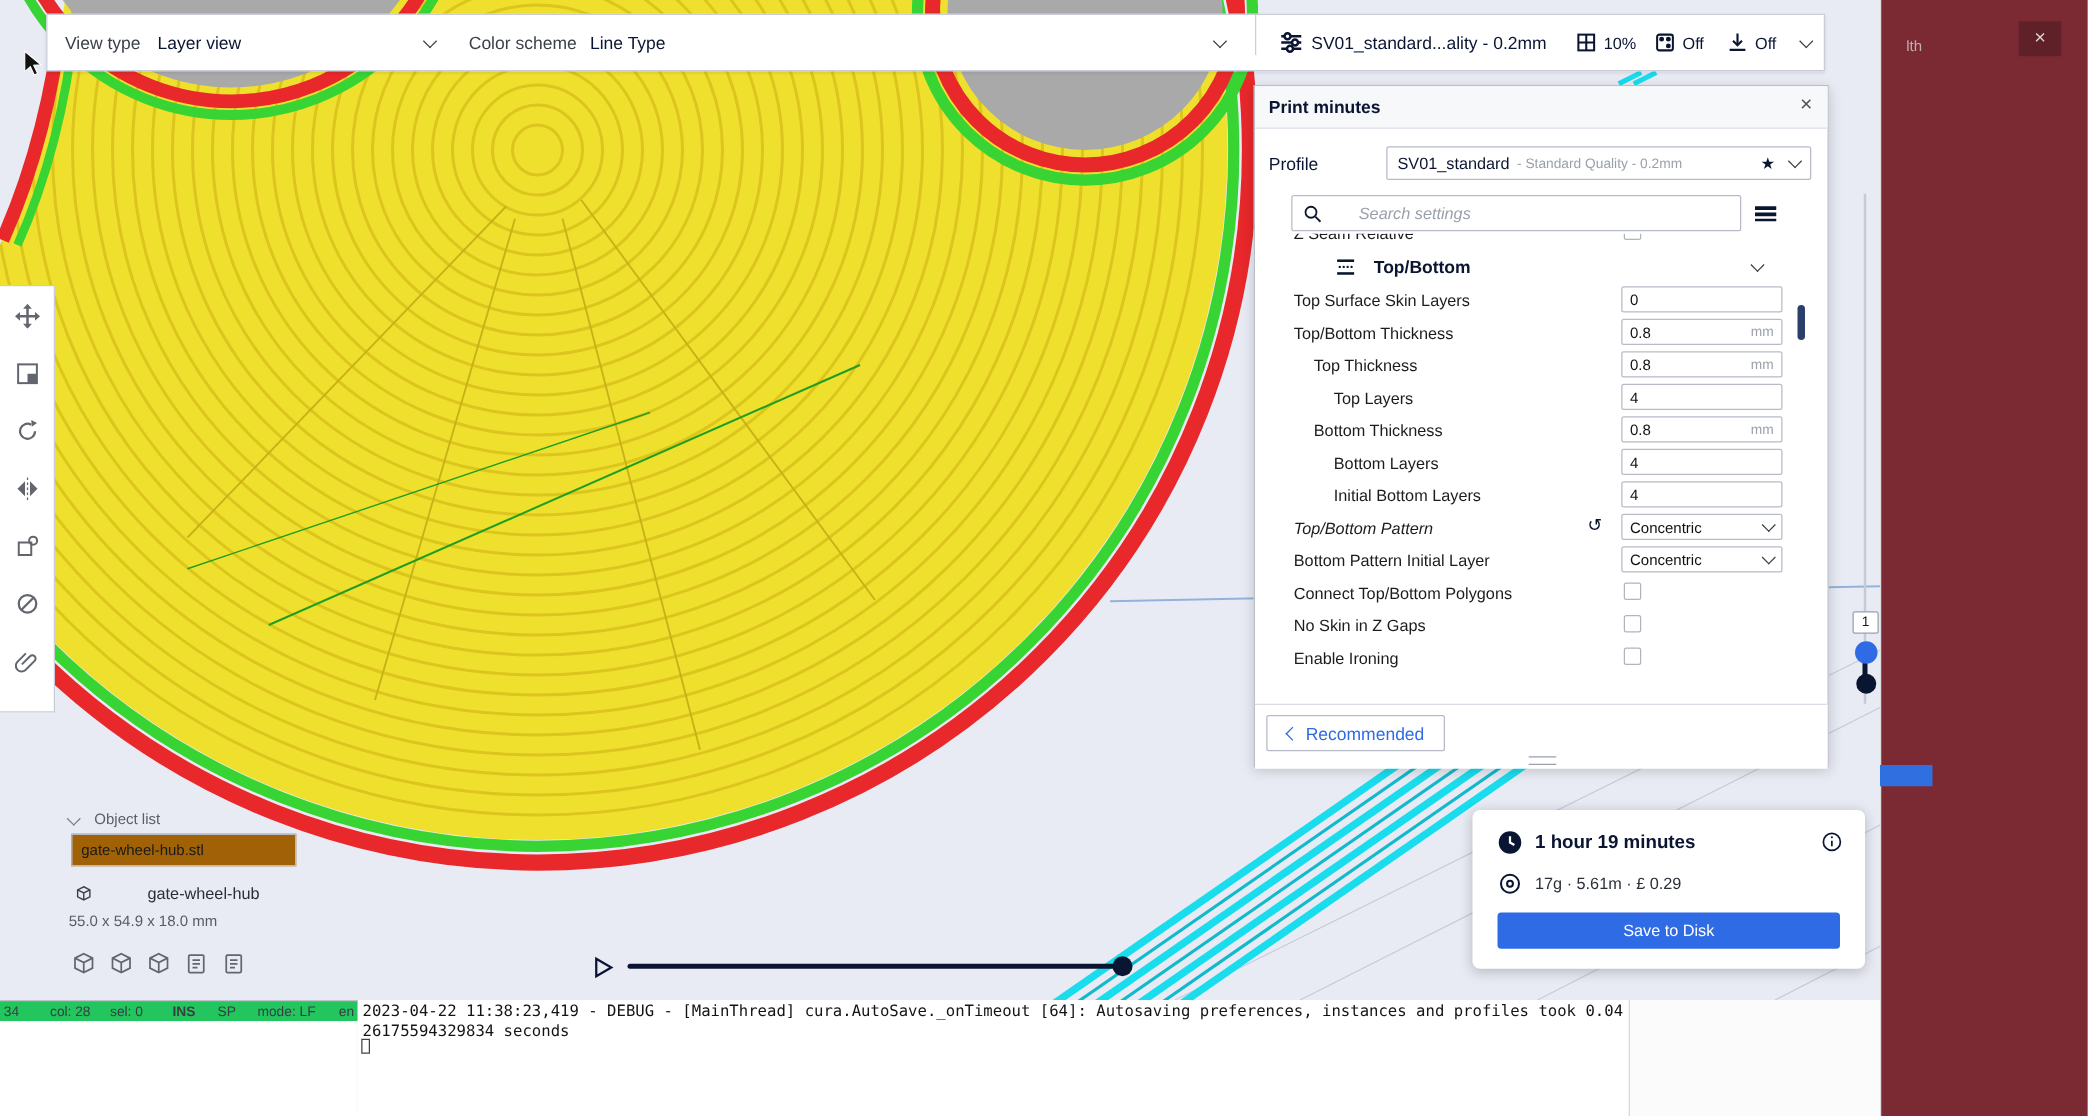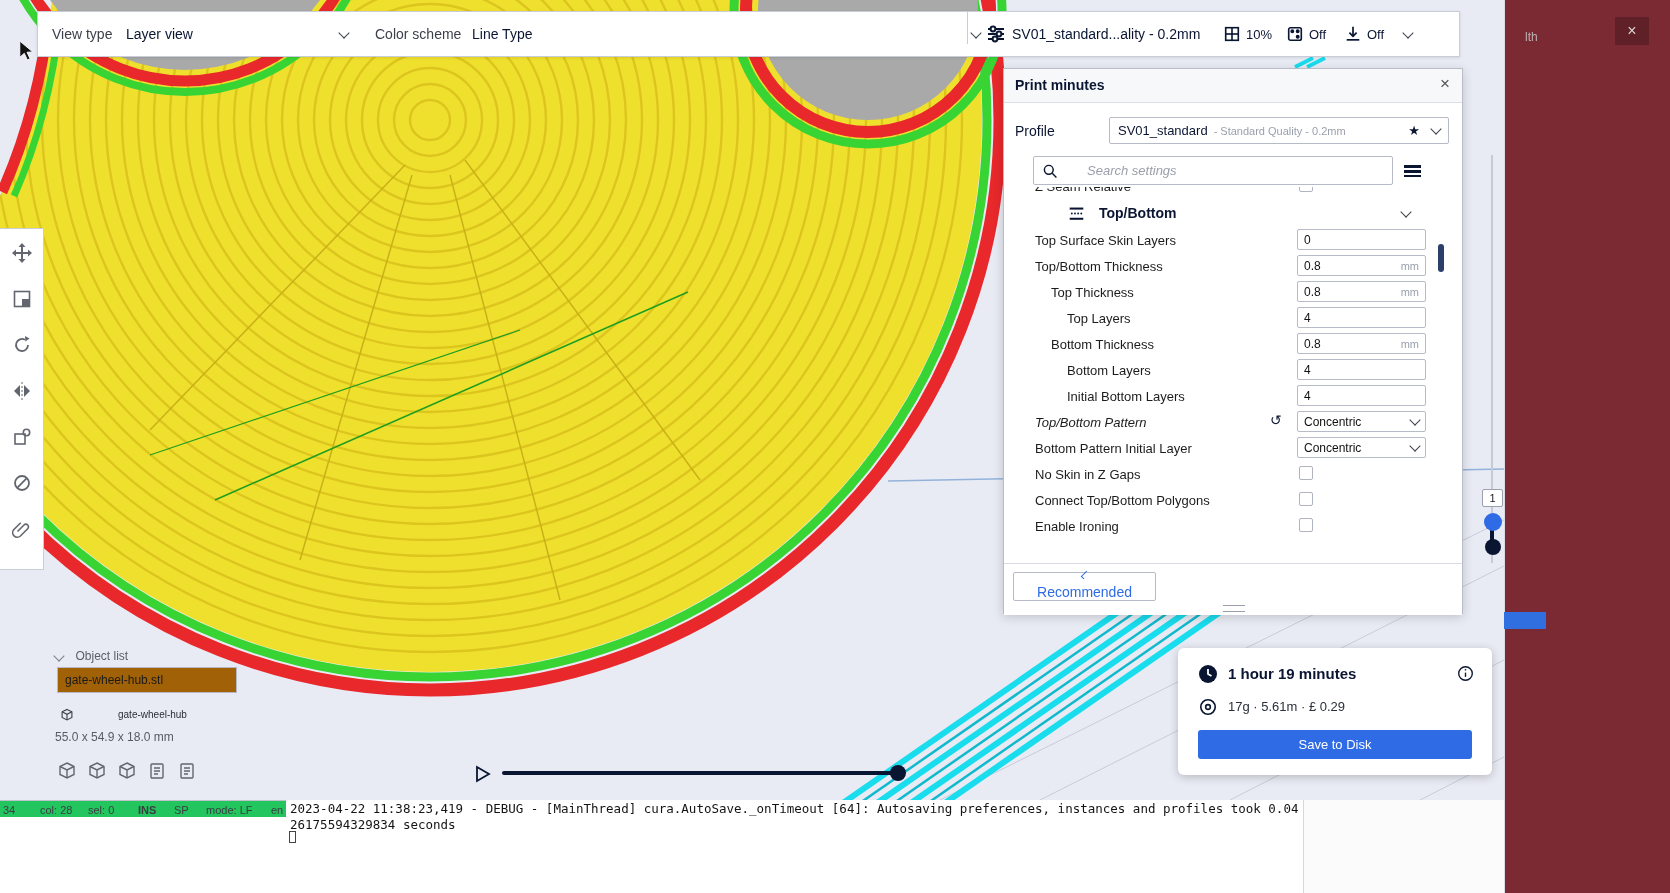--- a/index.html
+++ b/index.html
@@ -8,40 +8,40 @@
   .abs{position:absolute;}
   .flex{display:flex;align-items:center;}
   .chv{display:inline-block;width:7px;height:7px;border-right:1.6px solid #3c404a;border-bottom:1.6px solid #3c404a;transform:rotate(45deg);}
   .chv.blue{border-color:#2e6be5;transform:rotate(135deg);}
   .chv.gray{border-color:#7a7f88;}
   
   #topbar{left:37px;top:11px;width:1423px;height:46px;background:#fff;border:1px solid #c9cdd7;
           box-shadow:0 1px 3px rgba(0,0,0,.10);box-sizing:border-box;}
   .tb-label{font-size:14px;color:#3a3f49;}
   .tb-value{font-size:14px;color:#0a1532;}
-  #print-setup{position:absolute;left:929px;top:0;width:455px;height:32px;border-left:1px solid #c9cdd7;}
+  #print-setup{position:absolute;left:966px;top:0;width:455px;height:32px;border-left:1px solid #c9cdd7;}
   
   #panel{left:1003px;top:68px;width:460px;height:546px;background:#fff;border:1px solid #b9bdc9;
          box-shadow:0 3px 10px rgba(0,0,0,.18);box-sizing:border-box;}
   #panel-header{position:absolute;left:0;right:0;top:0;height:33px;background:#f7f8fa;border-bottom:1px solid #dcdfe7;}
   .box{position:absolute;left:293px;top:2px;width:129px;height:21px;border:1px solid #b7bbc8;background:#fff;
        border-radius:2px;display:flex;align-items:center;font-size:12px;color:#111;padding:0 6px;box-sizing:border-box;}
   .unit{margin-left:auto;color:#9aa0ab;font-size:11px;}
   .cbx{position:absolute;left:295px;top:5px;width:14px;height:14px;border:1px solid #b0b4c0;background:#fff;border-radius:2px;box-sizing:border-box;}
   .setting-row{height:26px;position:relative;display:flex;align-items:center;padding-left:31px;}
   .s-label{font-size:13px;color:#1c1c1c;}
   .s-label.mod{font-style:italic;}
   #settings-list{position:absolute;left:0;right:0;top:118px;height:376px;overflow:hidden;}
   #category-row{height:28px;position:relative;display:flex;align-items:center;padding-left:24px;}
   .hamb div{width:17px;height:2.4px;background:#0a1532;margin:2.4px 0;}
   input.search{border:none;outline:none;flex:1;font-size:13px;color:#111;background:transparent;}
   input.search::placeholder{font-style:italic;color:#9aa0ab;}
   #panel-footer{position:absolute;left:0;right:0;top:494px;height:51px;background:#fff;border-top:1px solid #d9dce4;}
   #recommended-btn{position:absolute;left:9px;top:8px;width:143px;height:29px;border:1px solid #b7bbc8;border-radius:2px;
-        background:#fff;color:#2e6be5;font-size:14px;display:flex;align-items:center;justify-content:center;gap:7px;box-sizing:border-box;flex-direction:column;}
+        background:#fff;color:#2e6be5;font-size:14px;display:flex;align-items:center;justify-content:center;gap:7px;box-sizing:border-box;}
   
   #summary-card{left:1178px;top:648px;width:314px;height:127px;background:#fff;border-radius:6px;
         box-shadow:0 2px 10px rgba(0,0,0,.22);}
   #save-btn{position:absolute;left:20px;top:82px;width:274px;height:29px;background:#2e6be5;border-radius:3px;
         color:#fff;font-size:13px;display:flex;align-items:center;justify-content:center;}
   
   #tool-panel{left:0;top:228px;width:44px;height:342px;background:#fff;border:1px solid #c9cdd7;border-left:none;
         box-sizing:border-box;display:flex;flex-direction:column;align-items:center;padding-top:10px;gap:14px;}
   .tool-btn{width:32px;height:32px;display:flex;align-items:center;justify-content:center;}
   .tool-btn svg{width:20px;height:20px;}
@@ -208,21 +208,21 @@
   </div>
   <div class="abs" style="left:57px;top:667px;width:180px;height:26px;background:#a16207;border:1px solid #b5b9c6;box-sizing:border-box;
               font-size:12px;color:#1a1a1a;line-height:24px;padding-left:7px;">
     <span>gate-wheel-hub.stl</span>
   </div>
   <div class="abs flex" style="left:60px;top:706px;height:17px;">
     <svg width="14" height="14" viewBox="0 0 20 20" fill="none" stroke="#3c404a" stroke-width="1.6">
         <path d="M10 2 17 5.5 17 13.5 10 17 3 13.5 3 5.5 Z"></path>
         <path d="M3 5.5 10 9 17 5.5 M10 9 10 17"></path>
       </svg>
-    <span style="font-size:10px;color:#2a2e36;margin-left:44px;">gate-wheel-hub</span>
+    <span style="font-size:13px;color:#2a2e36;margin-left:44px;">gate-wheel-hub</span>
   </div>
   <div class="abs" style="left:55px;top:730px;font-size:12px;color:#565b64;">55.0 x 54.9 x 18.0 mm</div>
   <div class="abs flex" id="object-icons" style="left:57px;top:761px;gap:10px;">
       <div class="objicon"><svg viewBox="0 0 20 20" fill="none" stroke="#63666e" stroke-width="1.4">
           <path d="M10 2 17 5.5 17 13.5 10 17 3 13.5 3 5.5 Z"></path>
           <path d="M3 5.5 10 9 17 5.5 M10 9 10 17"></path>
         </svg></div>
       <div class="objicon"><svg viewBox="0 0 20 20" fill="none" stroke="#63666e" stroke-width="1.4">
           <path d="M10 2 17 5.5 17 13.5 10 17 3 13.5 3 5.5 Z"></path>
           <path d="M3 5.5 10 9 17 5.5 M10 9 10 17"></path>
@@ -398,25 +398,25 @@
           </div>
         </div>
         <div class="setting-row">
           <span class="s-label" style="padding-left: 0px;">Bottom Pattern Initial Layer</span>
           <div class="box">
             <span>Concentric</span>
             <span class="chv" style="margin-left: auto; margin-top: -3px;"></span>
           </div>
         </div>
         <div class="setting-row">
+          <span class="s-label" style="padding-left: 0px;">Connect Top/Bottom Polygons</span>
+          <div class="cbx"></div>
+        </div>
+        <div class="setting-row">
           <span class="s-label" style="padding-left: 0px;">No Skin in Z Gaps</span>
-          <div class="cbx"></div>
-        </div>
-        <div class="setting-row">
-          <span class="s-label" style="padding-left: 0px;">Connect Top/Bottom Polygons</span>
           <div class="cbx"></div>
         </div>
         <div class="setting-row">
           <span class="s-label" style="padding-left: 0px;">Enable Ironing</span>
           <div class="cbx"></div>
         </div>
       </div>
 
     <div class="abs" style="right:18px;top:175px;width:6px;height:28px;border-radius:3px;background:#2c3f6a;"></div>
 

